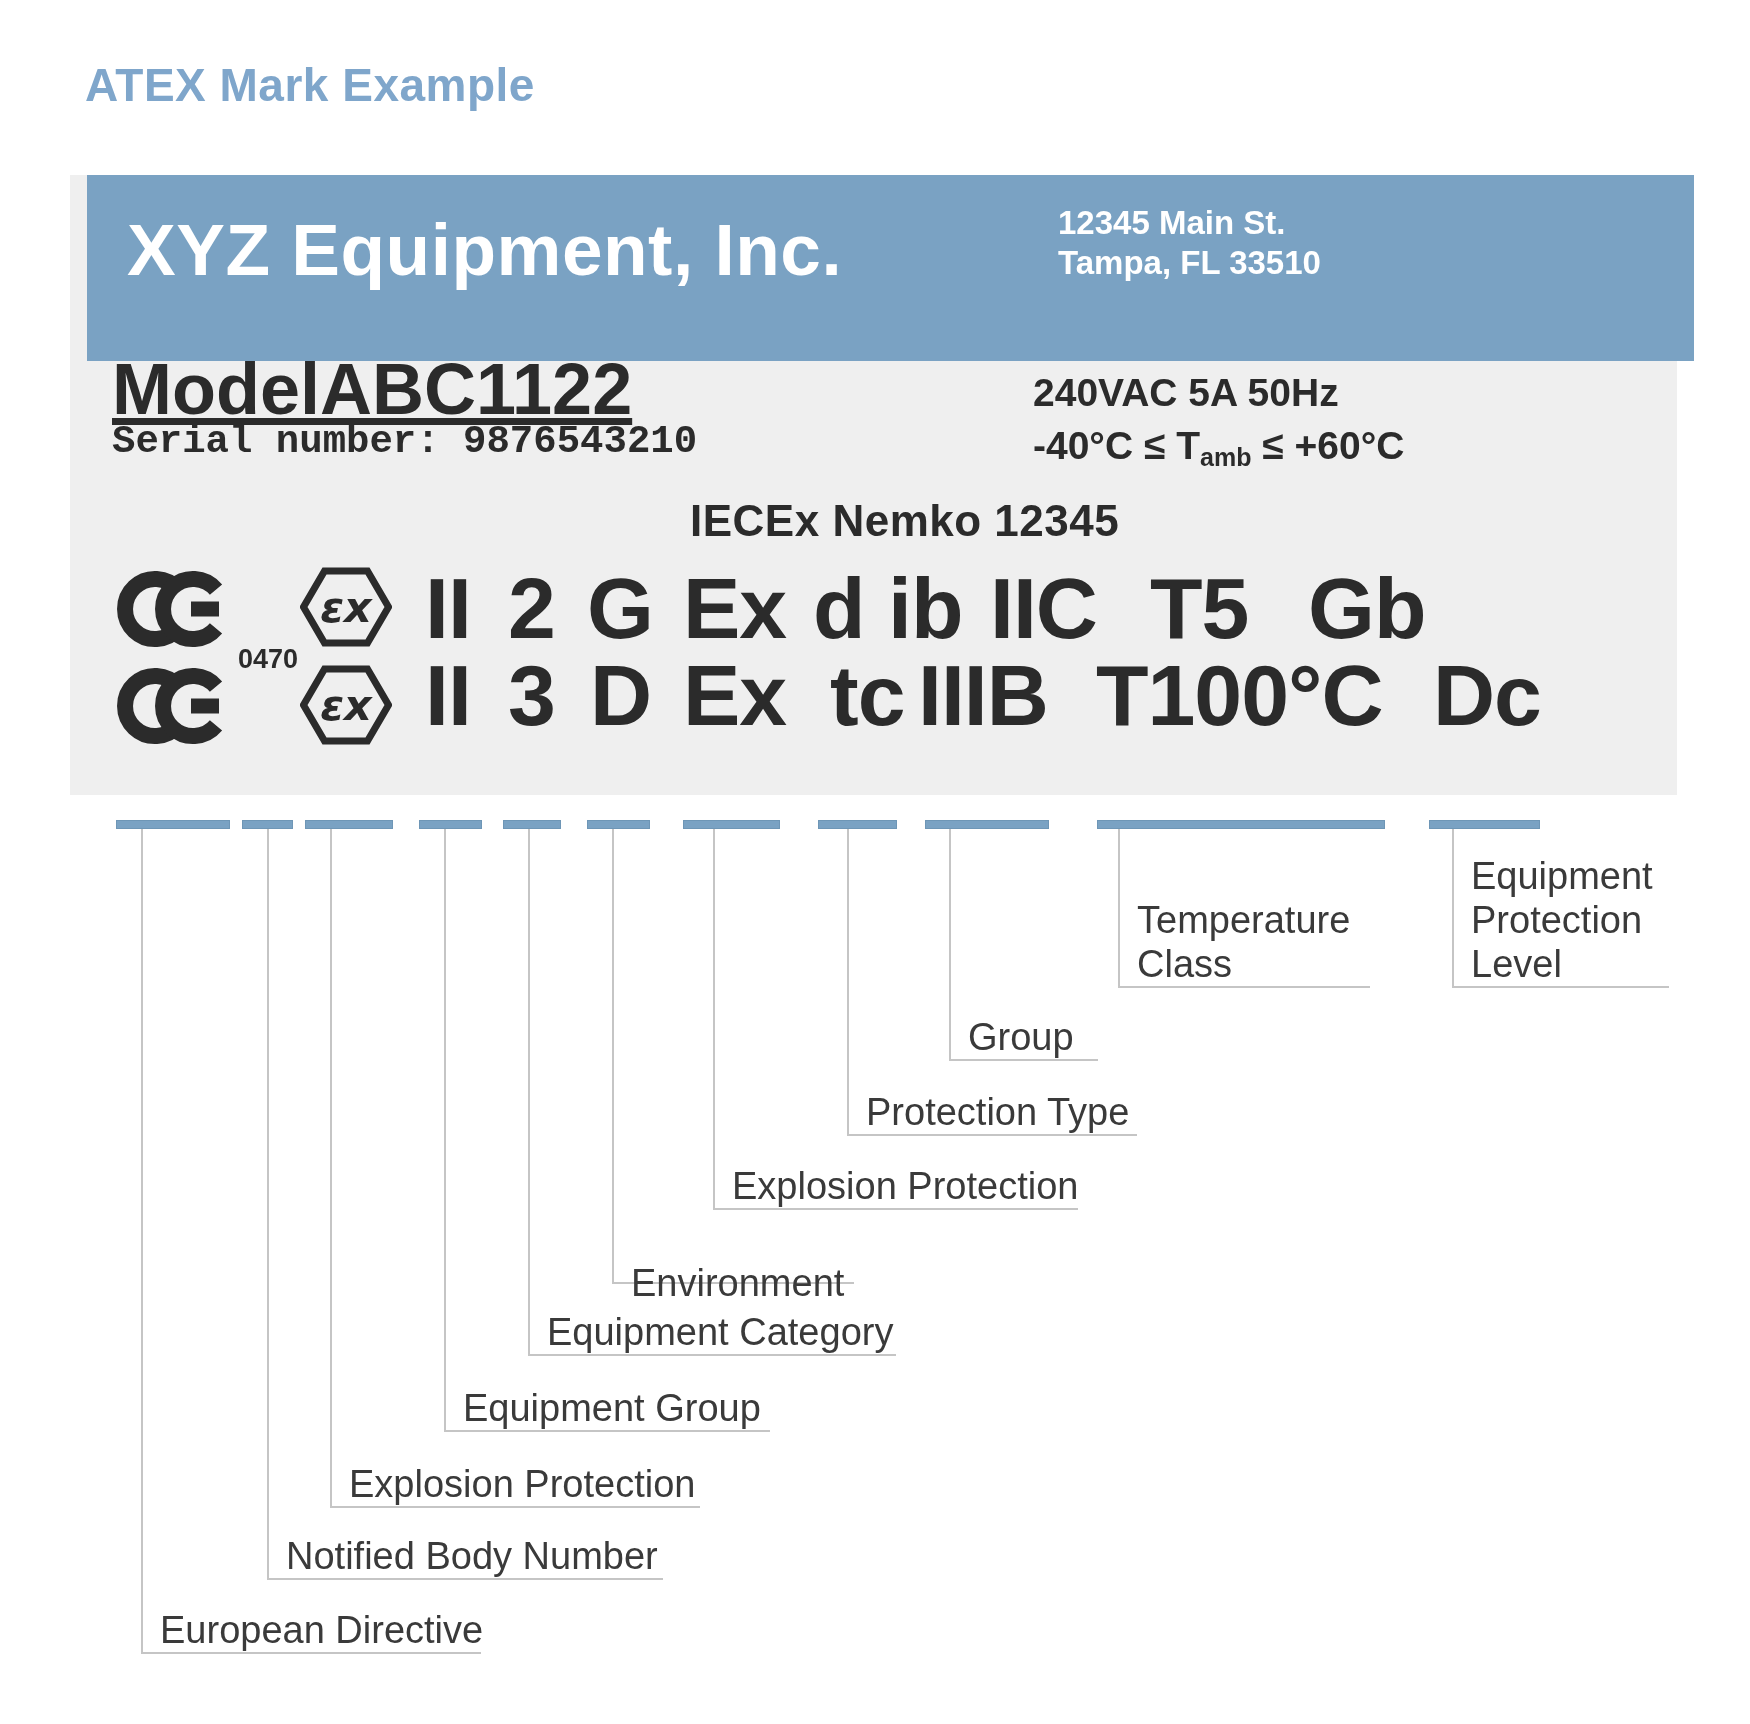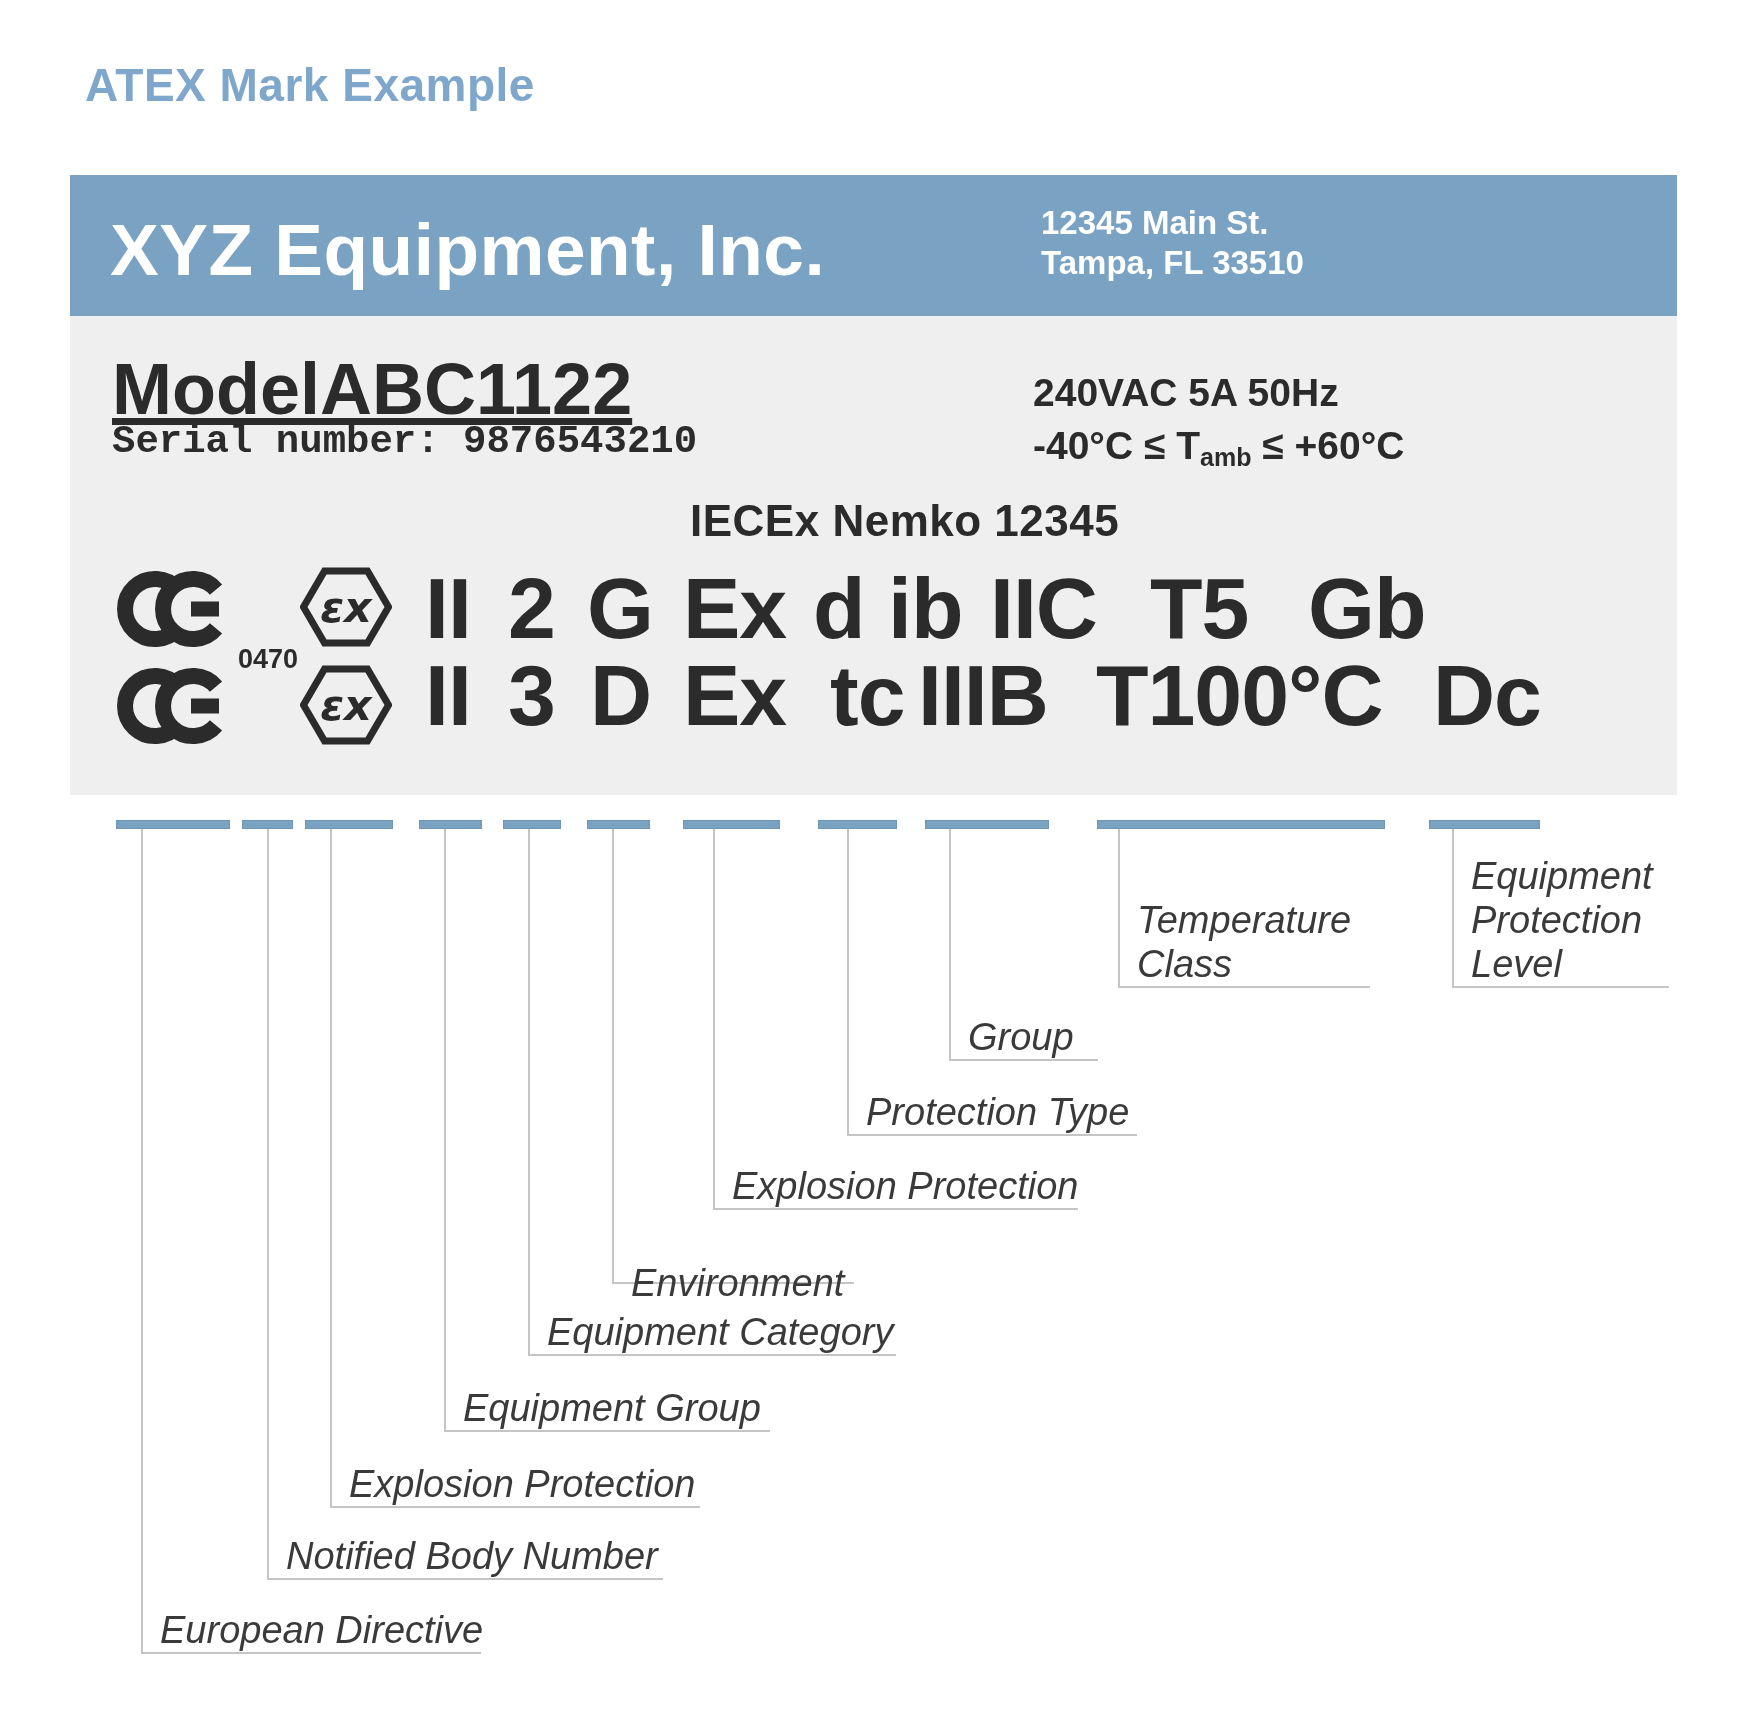--- a/index.html
+++ b/index.html
@@ -9,36 +9,36 @@
     --ink:#2B2B2B;
     --line:#C5C5C5;
     --label-ink:#3A3A3A;
   }
   *{margin:0;padding:0;box-sizing:border-box;}
   body{background:#ffffff;font-family:"Liberation Sans","DejaVu Sans",sans-serif;}
   .page{position:relative;width:1750px;height:1724px;background:#ffffff;overflow:hidden;}
   .abs{position:absolute;}
   .title{left:85px;top:62px;font-size:46px;line-height:1;font-weight:bold;color:var(--title-blue);letter-spacing:0.5px;}
   .panel{left:70px;top:175px;width:1607px;height:620px;background:var(--panel-gray);}
-  .band{position:absolute;left:0;top:0;width:1607px;height:141px;background:var(--accent);}
+  .band{position:absolute;left:17px;top:0;width:1607px;height:186px;background:var(--accent);}
   .company{position:absolute;left:40px;top:38px;font-size:73px;line-height:1;font-weight:bold;color:#ffffff;letter-spacing:0.5px;}
   .address{position:absolute;left:963px;top:28px;font-size:33px;line-height:40px;font-weight:bold;color:#ffffff;margin-left:8px;}
   .model{left:42px;top:178px;font-size:72px;line-height:1;font-weight:bold;color:var(--ink);text-decoration:underline;}
   .serial{left:42px;top:248px;font-size:39px;line-height:1;font-weight:bold;color:var(--ink);font-family:Liberation Mono, monospace;}
   .electrical{left:963px;top:198px;font-size:39px;line-height:1;font-weight:bold;color:var(--ink);}
   .temprange{left:963px;top:251px;font-size:39px;line-height:1;font-weight:bold;color:var(--ink);}
   .temprange .sub{font-size:25px;vertical-align:-7px;}
   .iecex{left:620px;top:324px;font-size:44px;line-height:1;font-weight:bold;color:var(--ink);letter-spacing:0.5px;}
   .nbn{left:168px;top:471px;font-size:27px;line-height:1;font-weight:bold;color:var(--ink);}
   .ce-svg,.hex-svg{position:absolute;}
   .tok{position:absolute;font-size:86px;line-height:1;font-weight:bold;color:var(--ink);letter-spacing:-1px;white-space:pre;}
   .tick{position:absolute;top:820px;height:9px;background:var(--accent);border:1px solid #6E96B6;}
   .vline{position:absolute;width:2px;background:var(--line);}
   .uline{position:absolute;height:2px;background:var(--line);}
-  .ann-label{position:absolute;font-size:38px;line-height:44px;font-weight:normal;color:var(--label-ink);white-space:nowrap;font-style:italic;}
+  .ann-label{position:absolute;font-size:38px;line-height:44px;font-weight:normal;color:var(--label-ink);white-space:nowrap;}
 </style>
 </head>
 <body>
 
 <div class="page">
 
   <div class="abs title">ATEX Mark Example</div>
 
   <div class="abs panel">
 

